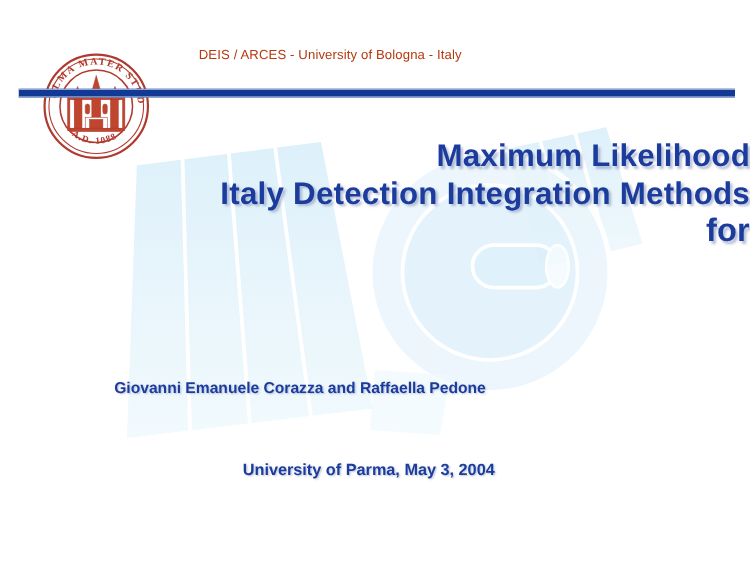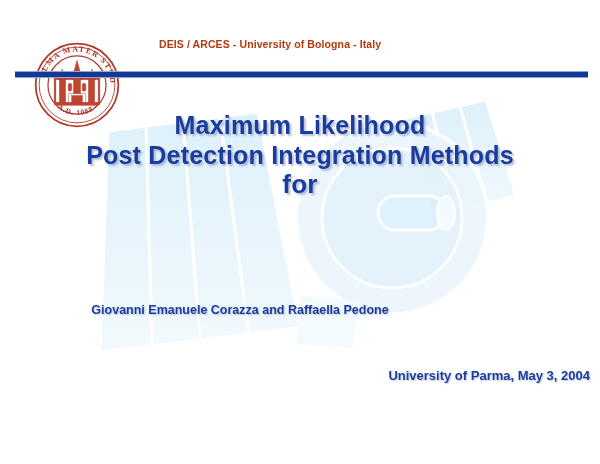--- a/index.html
+++ b/index.html
@@ -38,21 +38,21 @@
     background: #123A94;
     border-top: 1px solid #8fa6d4;
     border-bottom: 1px solid #8fa6d4;
     box-sizing: border-box;
   }
   #header-text {
     position: absolute;
     left: 119px;
     top: 38px;
     font-size: 10.5px;
-    font-weight: bold;
+    font-weight: normal;
     color: #B5390F;
     letter-spacing: 0.1px;
     white-space: nowrap;
     padding-left: 40px;
   }
 
   
   #logo-seal {
     position: absolute;
     left: 33px;
@@ -70,20 +70,21 @@
     text-align: center;
   }
   .title-line {
     font-size: 25px;
     font-weight: bold;
     color: #1B3C9C;
     line-height: 30px;
     letter-spacing: 0.2px;
     text-shadow: 2px 2px 2px rgba(125,140,180,0.55);
     white-space: nowrap;
+    text-align: right;
   }
   .title-line.small {
     font-size: 26px;
     line-height: 28px;
   }
 
   
   #author-block {
     position: absolute;
     left: 0;
@@ -99,21 +100,21 @@
     text-shadow: 1px 1px 1.5px rgba(130,145,185,0.5);
     white-space: nowrap;
   }
 
   
   #venue-block {
     position: absolute;
     left: 0;
     top: 368px;
     width: 590px;
-    text-align: right;
+    text-align: center;
   }
   #venue-line {
     font-size: 13px;
     font-weight: bold;
     color: #1B3C9C;
     text-shadow: 1px 1px 1.5px rgba(130,145,185,0.5);
     white-space: nowrap;
   }
 </style>
 </head>
@@ -196,21 +197,21 @@
       <rect x="26" y="70" width="48" height="3" fill="#C0452F"></rect>
     </g>
   </svg>
 
   <div id="header-text">DEIS / ARCES - University of Bologna - Italy</div>
 
   <div id="header-bar"></div>
 
   <div id="title-block">
     <div class="title-line">Maximum Likelihood</div>
-    <div class="title-line">Post Detection Integration Methods</div>
+    <div class="title-line">Italy Detection Integration Methods</div>
     <div class="title-line small">for</div>
   </div>
 
   <div id="author-block">
     <div class="author-line">Giovanni Emanuele Corazza and Raffaella Pedone</div>
   </div>
 
   <div id="venue-block">
     <div id="venue-line">University of Parma, May 3, 2004</div>
   </div>

